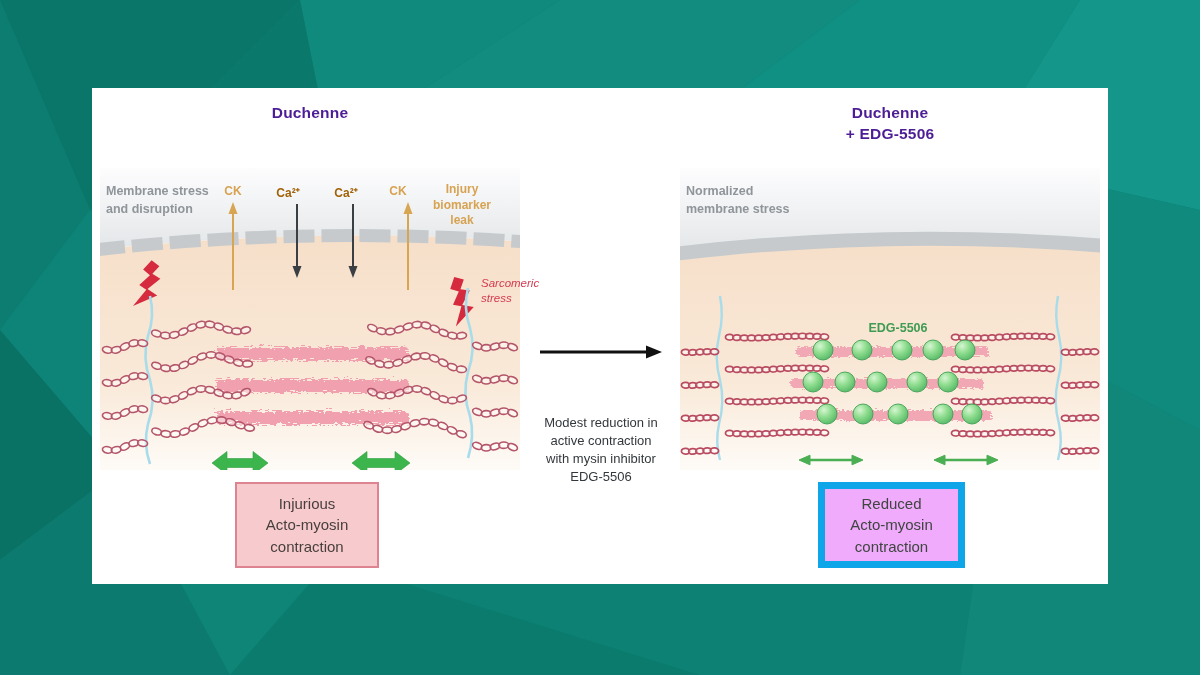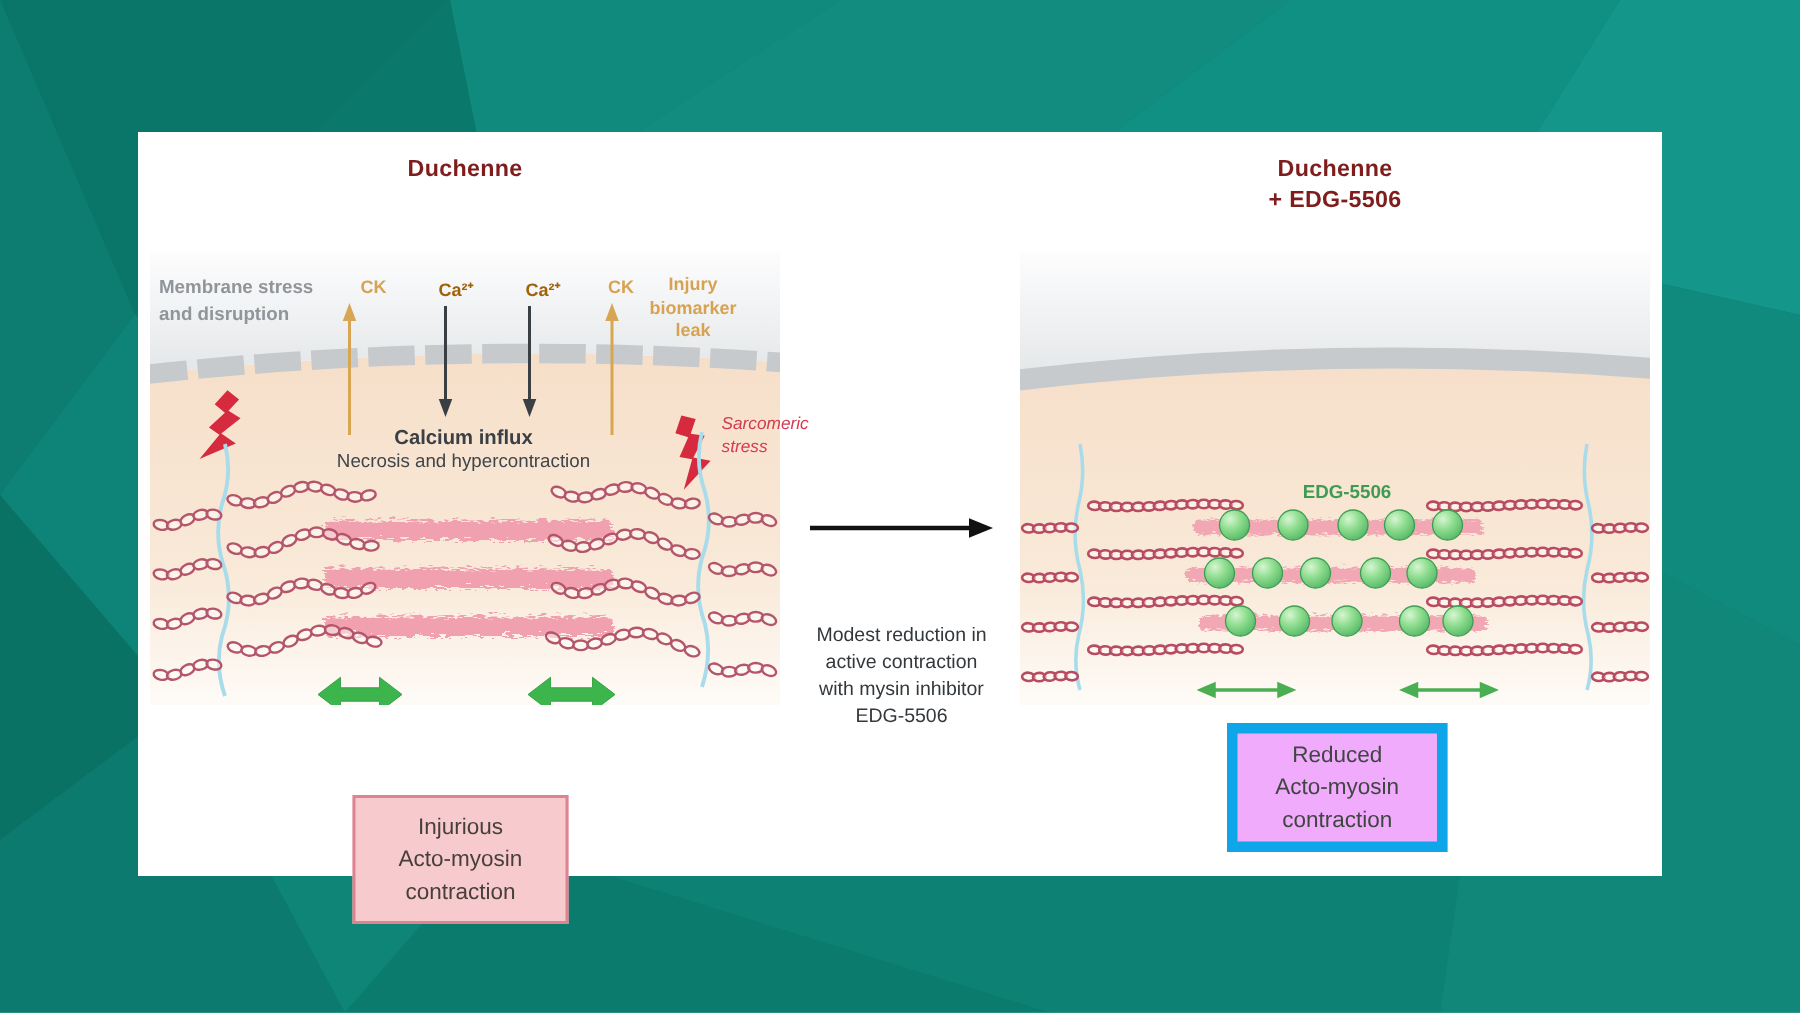--- a/index.html
+++ b/index.html
@@ -2,37 +2,37 @@
 <html><head>
 <meta charset="utf-8">
 <style>
   html,body{margin:0;padding:0;background:#0e8175;}
   .stage{position:relative;width:1200px;height:675px;overflow:hidden;
          font-family:"Liberation Sans",sans-serif;}
   .bg{position:absolute;left:0;top:0;width:1200px;height:675px;}
   .panel{position:absolute;left:92px;top:88px;width:1016px;height:496px;background:#ffffff;}
   .abs{position:absolute;}
   .ml{white-space:pre-line;}
-  .title{font-size:15.5px;font-weight:bold;color:#7f1d1d;text-align:center;line-height:1.35;letter-spacing:.2px;}
+  .title{font-size:15.5px;font-weight:bold;color:#4c1d95;text-align:center;line-height:1.35;letter-spacing:.2px;}
   .title-left{left:8px;top:15px;width:420px;}
   .title-right{left:588px;top:15px;width:420px;}
   .graylab{font-size:12.5px;color:#90959a;line-height:1.4;font-weight:700;}
   .tanlab{font-size:12px;color:#d7a352;font-weight:600;}
   .calab{font-size:12px;color:#a16207;font-weight:600;}
   .redlab{font-size:11.5px;color:#d53a50;line-height:1.3;font-weight:500;font-style:italic;}
-  .centerx{transform:translateX(-50%);margin-left:16px;}
+  .centerx{transform:translateX(-50%);}
   .influx{left:122px;top:196px;width:190px;text-align:center;}
   .influx .l1{font-size:13.5px;font-weight:600;color:#3a4045;}
   .influx .l2{font-size:12.5px;color:#3f454a;margin-top:1px;}
   .sarclab-right{left:650px;top:197px;width:290px;text-align:center;font-size:13px;font-weight:600;color:#4a5055;}
   .edglab{left:716px;top:233px;width:180px;text-align:center;font-size:12.5px;font-weight:bold;color:#3f9b53;}
   .midtext{left:428px;top:281px;width:162px;text-align:center;font-size:13px;color:#33383c;line-height:1.38;margin-top:45px;}
   .box{width:144px;height:86px;box-sizing:border-box;text-align:center;
        font-size:15px;line-height:1.42;display:flex;align-items:center;justify-content:center;}
-  .box-pink{left:143px;top:394px;background:#f7cace;border:2px solid #dd8490;color:#473f3b;margin-top:48px;}
+  .box-pink{left:143px;top:394px;background:#f7cace;border:2px solid #dd8490;color:#473f3b;}
   .box-green{left:726px;top:394px;width:147px;background:#f0abfc;border:7px solid #0ea5e9;color:#3f4540;}
 </style>
 </head>
 <body>
 
 <div class="stage">
 
   <svg class="bg" viewBox="0 0 1200 675" aria-hidden="true">
     <rect x="0" y="0" width="1200" height="675" fill="#0e8175"></rect>
     <polygon points="0,0 300,0 90,210" fill="#0a7569"></polygon>
@@ -473,37 +473,35 @@
     <div class="abs graylab ml" style="left:14px;top:95px;width:120px;">Membrane stress
 and disruption</div>
     <div class="abs tanlab centerx" style="left:141px;top:96px;">CK</div>
     <div class="abs calab centerx" style="left:196px;top:96px;">Ca²⁺</div>
     <div class="abs calab centerx" style="left:254px;top:96px;">Ca²⁺</div>
     <div class="abs tanlab centerx" style="left:306px;top:96px;">CK</div>
     <div class="abs tanlab ml" style="left:336px;top:94px;width:68px;text-align:center;line-height:1.3;">Injury
 biomarker
 leak</div>
 
-    <div class="abs influx">
-      <div class="l1">Calcium influx</div>
-      <div class="l2">Necrosis and hypercontraction</div>
-    </div>
 
     <div class="abs redlab ml" style="left:389px;top:188px;width:70px;">Sarcomeric
 stress</div>
 
     <svg class="abs" style="left:446px;top:257px;" width="124" height="14" viewBox="0 0 124 14">
       <line x1="2" y1="7" x2="110" y2="7" stroke="#111" stroke-width="3"></line>
       <polygon points="108,0.5 124,7 108,13.5" fill="#111"></polygon>
     </svg>
     <div class="abs midtext ml">Modest reduction in
 active contraction
 with mysin inhibitor
 EDG-5506</div>
 
+    <div class="abs graylab ml" style="left:594px;top:95px;width:140px;">Normalized
+membrane stress</div>
     <div class="abs edglab">EDG-5506</div>
 
     <div class="abs box box-pink ml">Injurious
 Acto-myosin
 contraction</div>
     <div class="abs box box-green ml">Reduced
 Acto-myosin
 contraction</div>
 
   </div>

